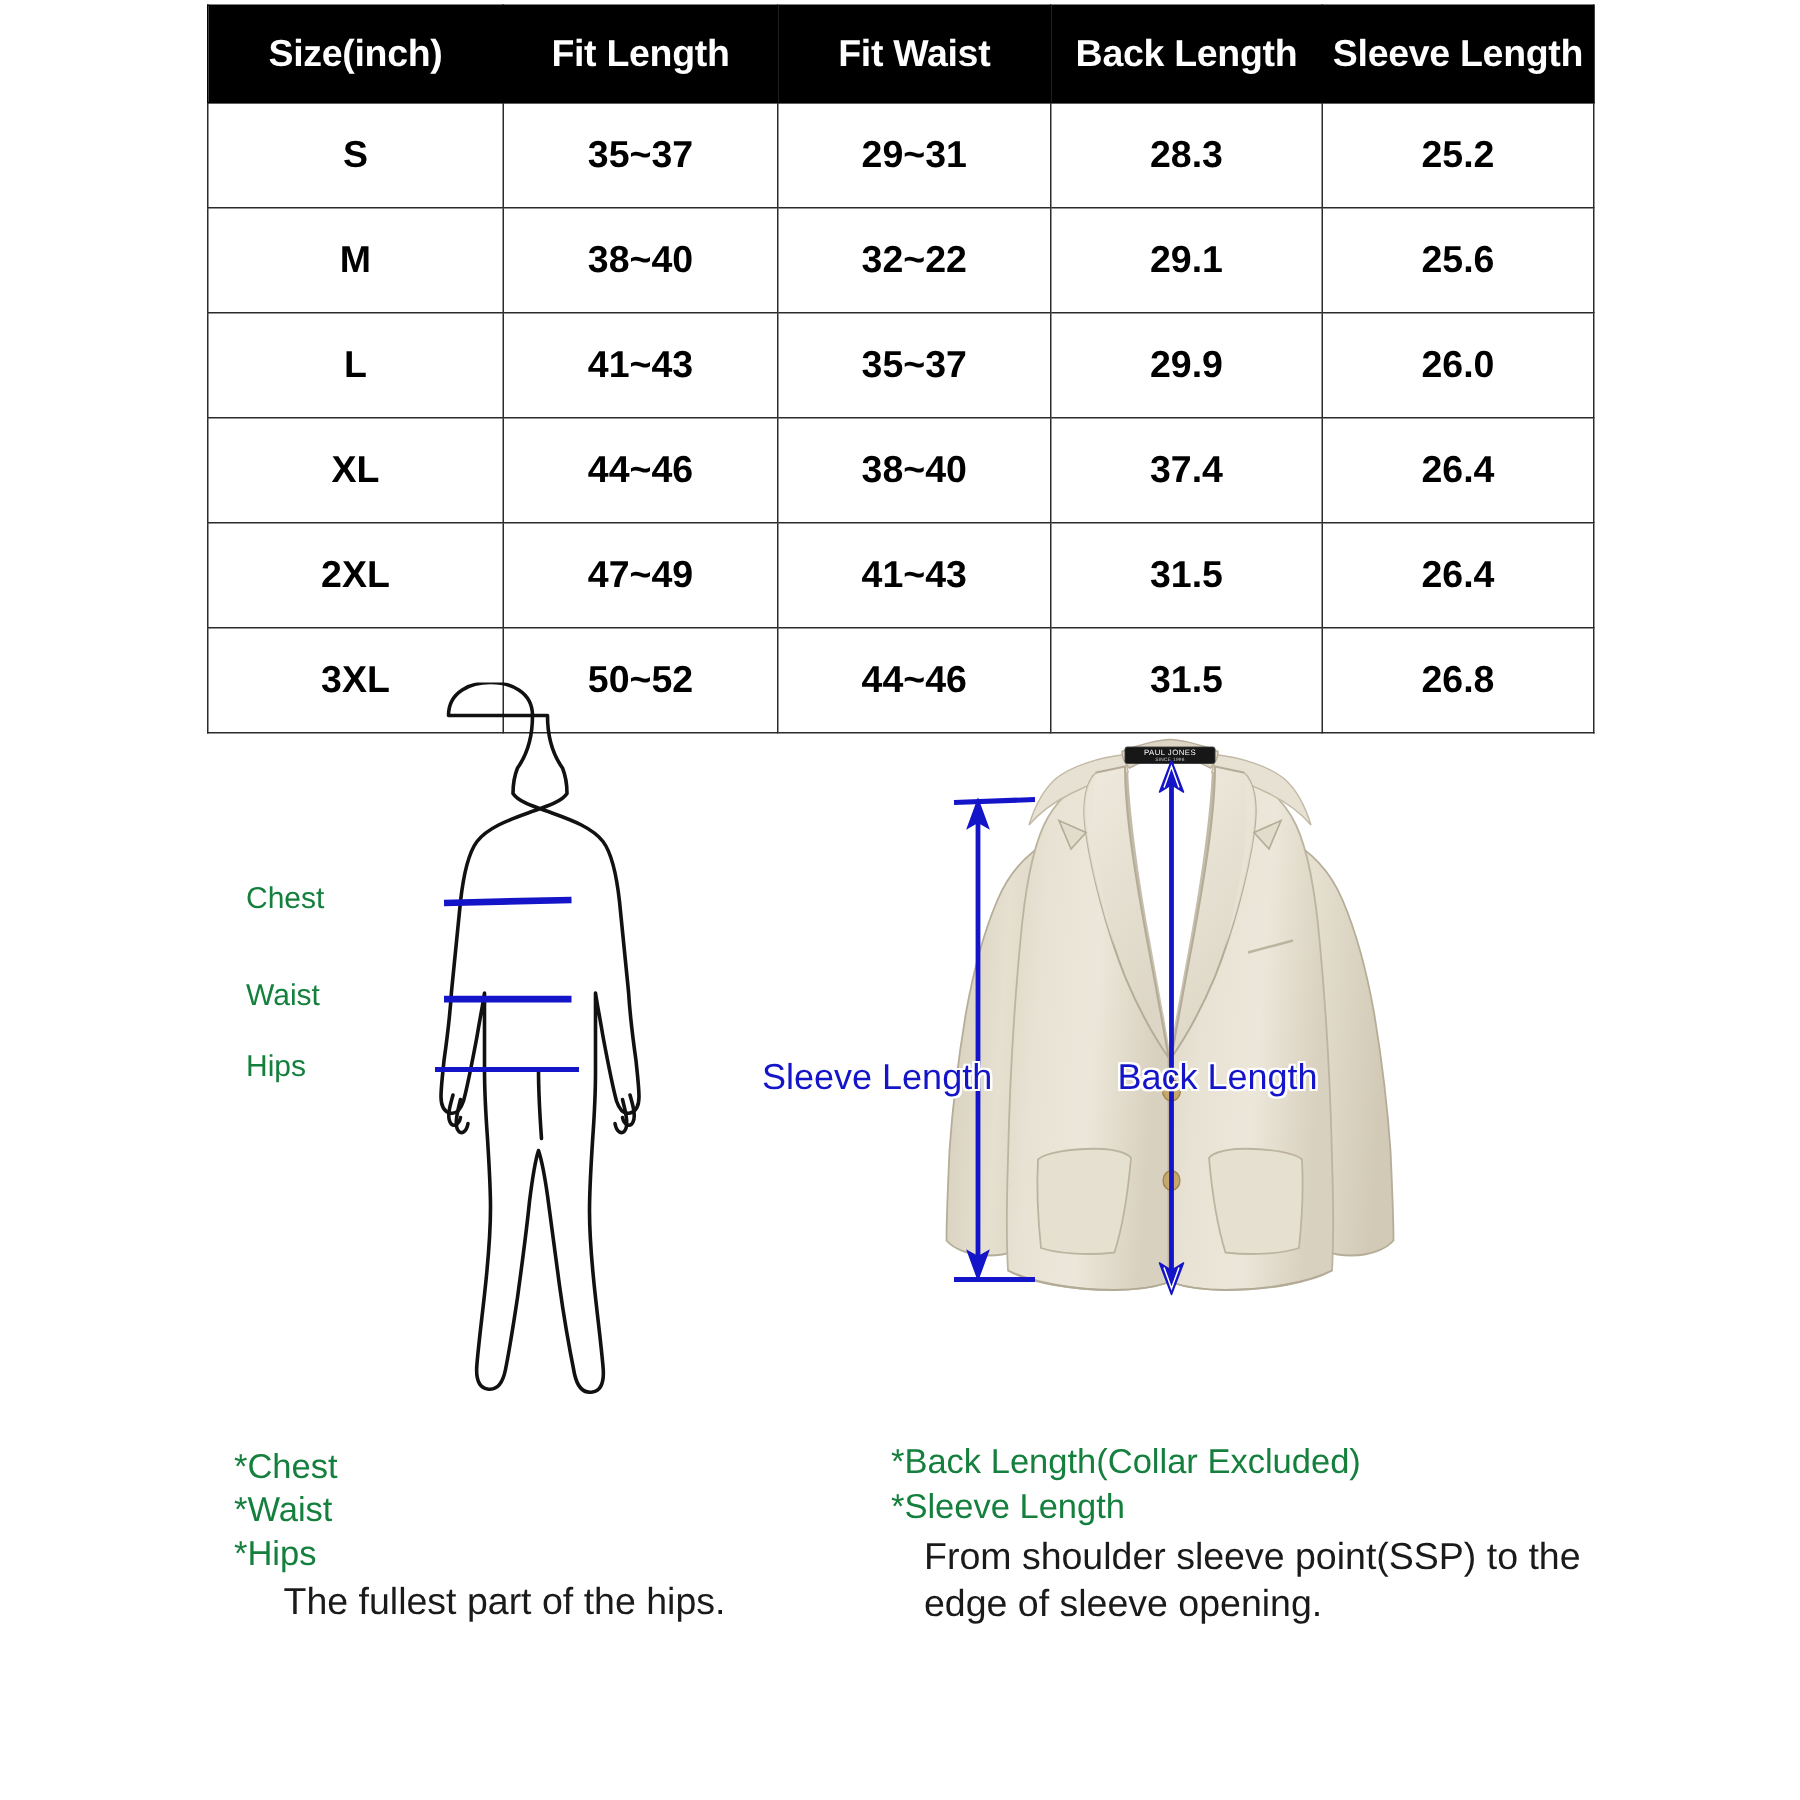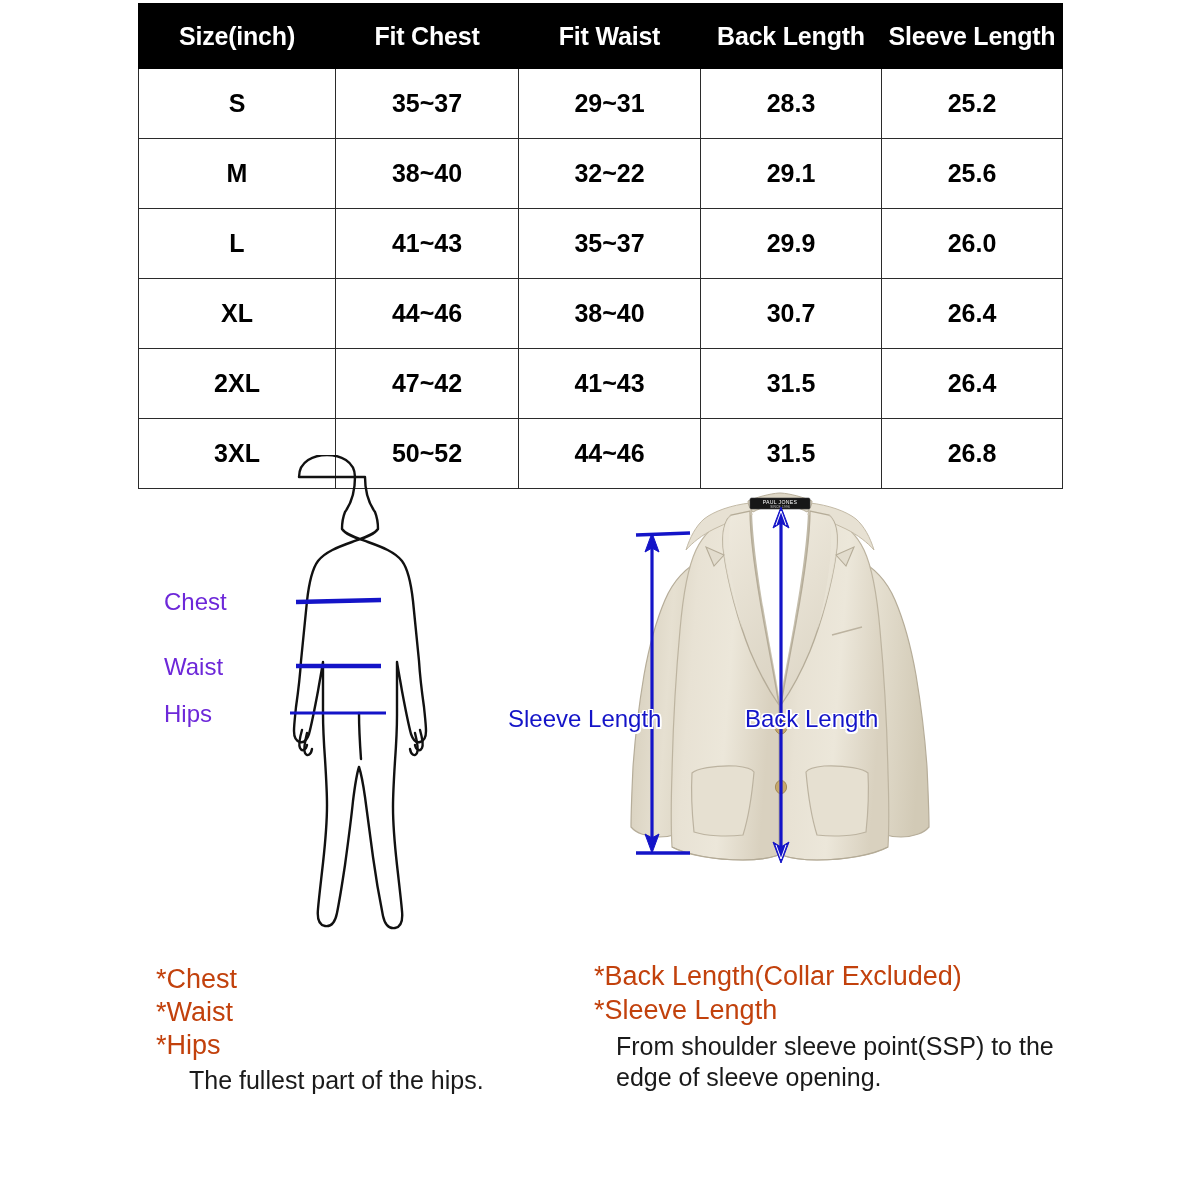--- a/index.html
+++ b/index.html
@@ -56,22 +56,22 @@
     position: absolute;
     left: 150px;
     top: 455px;
     width: 420px;
     height: 500px;
   }
   #body-svg { display: block; }
 
   .meas-label {
     position: absolute;
-    color: #6d28d9;
-    font-size: 24px;
+    color: #15803d;
+    font-size: 20px;
     font-family: "Liberation Sans", sans-serif;
     white-space: nowrap;
   }
   #label-chest { left: 14px;  top: 133px; }
   #label-waist { left: 14px;  top: 198px; }
   #label-hips  { left: 14px;  top: 245px; }
 
   
   #jacket-panel {
     position: absolute;
@@ -111,22 +111,22 @@
 
   
   .legend-col {
     position: absolute;
     font-family: "Liberation Sans", sans-serif;
   }
   #legend-left  { left: 156px; top: 966px; width: 400px; }
   #legend-right { left: 594px; top: 963px; width: 500px; }
 
   .legend-term {
-    color: #c2410c;
-    font-size: 27px;
+    color: #15803d;
+    font-size: 23px;
     line-height: 1.0;
     margin: 0 0 6px 0;
     white-space: nowrap;
   }
   .legend-desc {
     color: #1a1a1a;
     font-size: 25px;
     line-height: 1.22;
     margin: 0 0 12px 0;
     padding-left: 33px;
@@ -141,21 +141,21 @@
   <colgroup>
     <col class="col-size">
       <col class="col-chest">
       <col class="col-waist">
     <col class="col-back">
       <col class="col-sleeve">
   </colgroup>
   <thead>
     <tr>
       <th>Size(inch)</th>
-      <th>Fit Chest</th>
+      <th>Fit Length</th>
       <th>Fit Waist</th>
       <th>Back Length</th>
       <th>Sleeve Length</th>
     </tr>
   </thead>
   <tbody>
     <tr>
       <td>S</td>
       <td>35~37</td>
       <td>29~31</td>
@@ -173,26 +173,26 @@
       <td>L</td>
       <td>41~43</td>
       <td>35~37</td>
       <td>29.9</td>
       <td>26.0</td>
     </tr>
     <tr>
       <td>XL</td>
       <td>44~46</td>
       <td>38~40</td>
-      <td>30.7</td>
+      <td>37.4</td>
       <td>26.4</td>
     </tr>
     <tr>
       <td>2XL</td>
-      <td>47~42</td>
+      <td>47~49</td>
       <td>41~43</td>
       <td>31.5</td>
       <td>26.4</td>
     </tr>
     <tr>
       <td>3XL</td>
       <td>50~52</td>
       <td>44~46</td>
       <td>31.5</td>
       <td>26.8</td>

